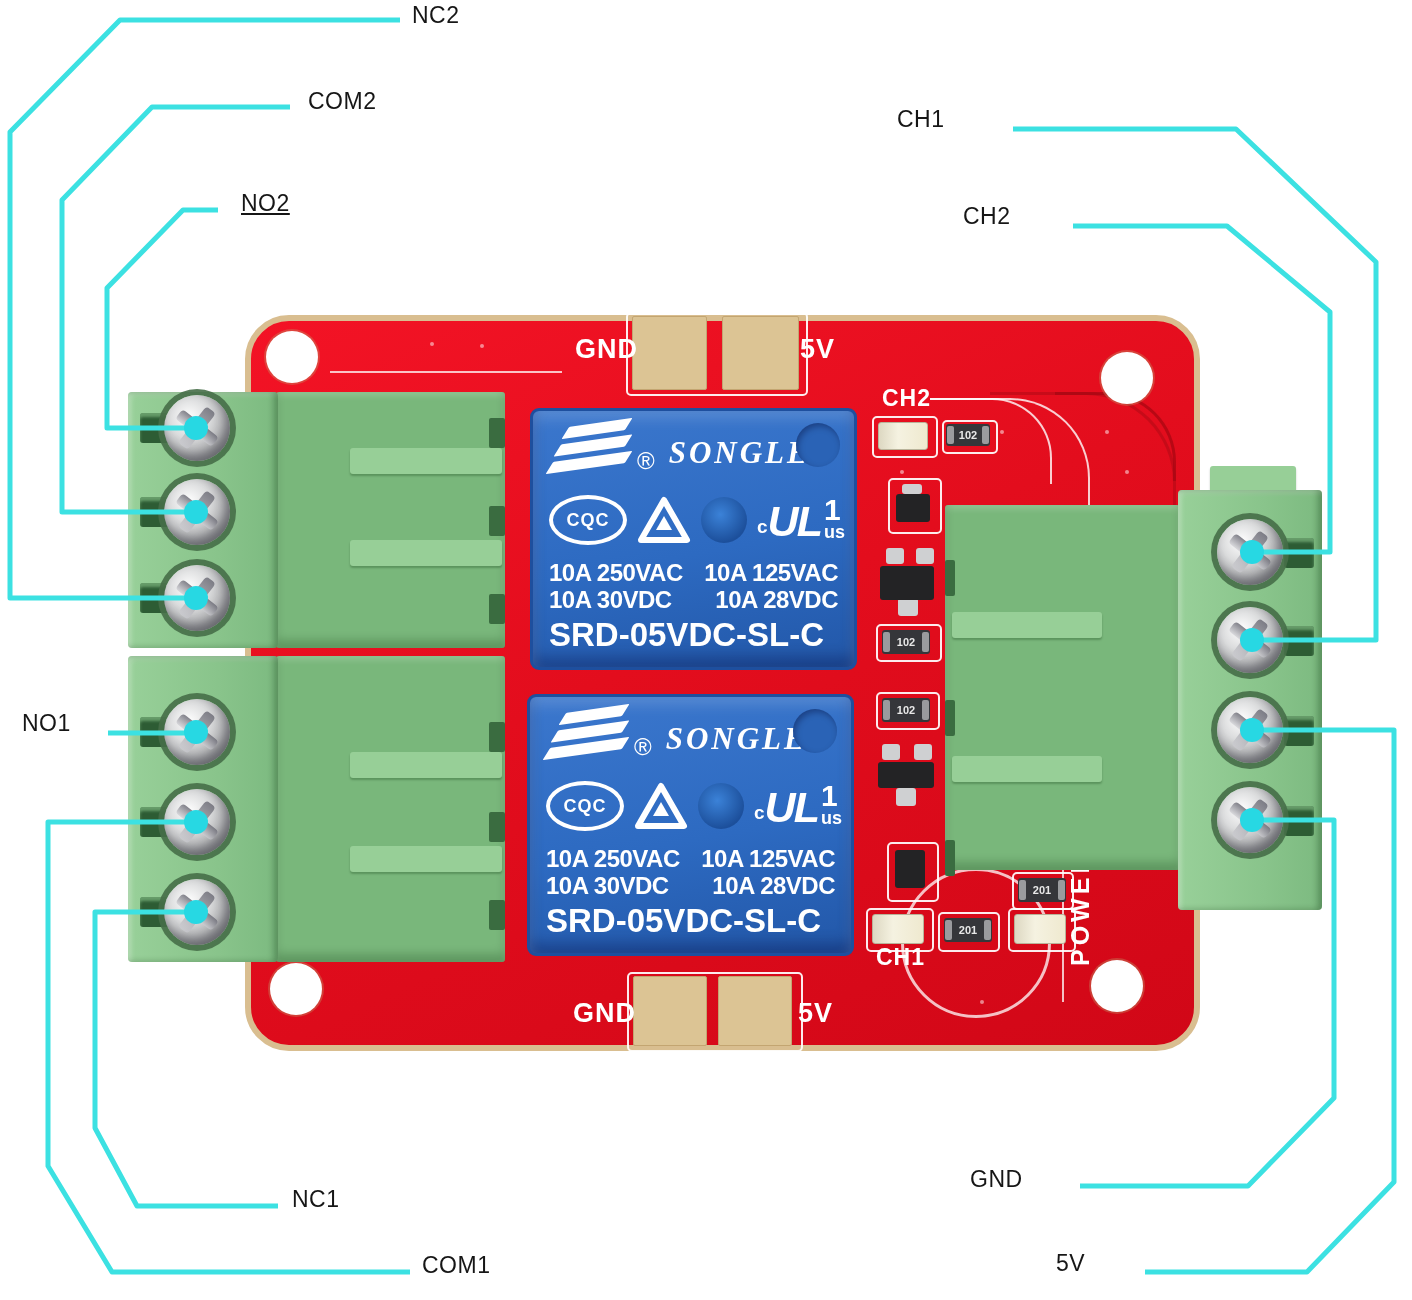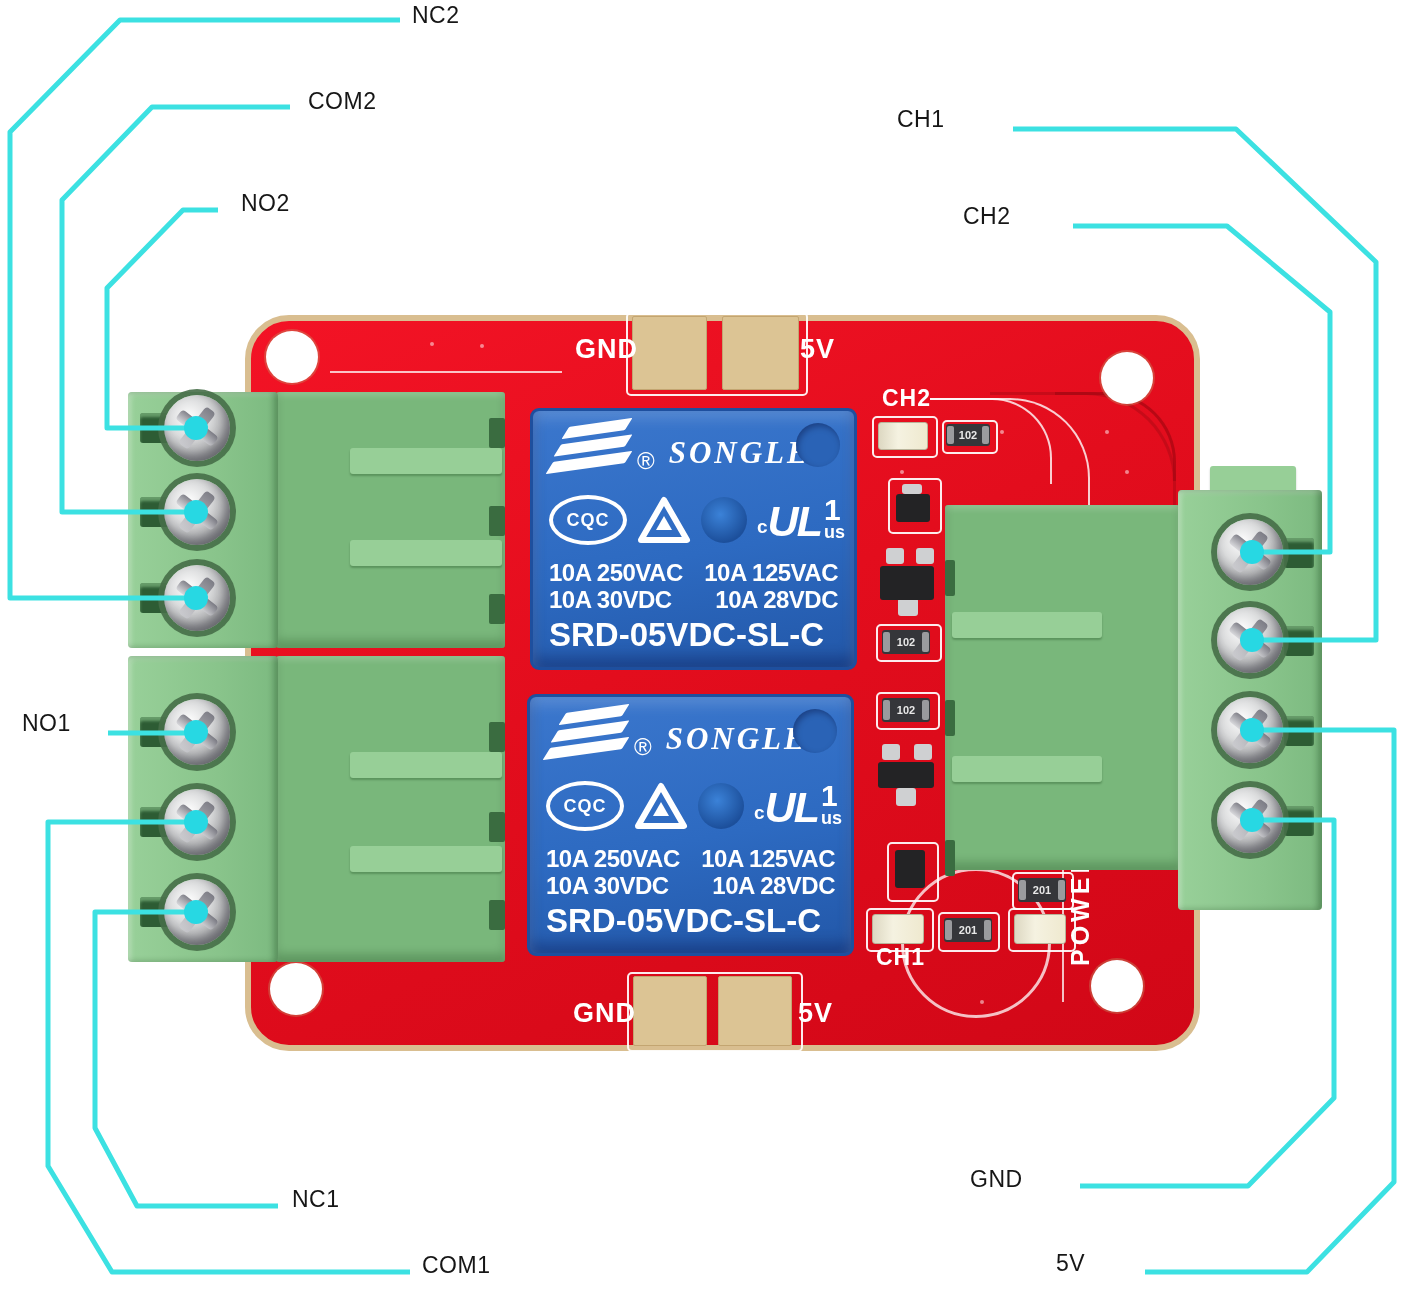--- a/index.html
+++ b/index.html
@@ -313,21 +313,21 @@
     <circle class="ann-dot" cx="196" cy="822" r="12"></circle>
     <circle class="ann-dot" cx="196" cy="912" r="12"></circle>
     <circle class="ann-dot" cx="1252" cy="552" r="12"></circle>
     <circle class="ann-dot" cx="1252" cy="640" r="12"></circle>
     <circle class="ann-dot" cx="1252" cy="730" r="12"></circle>
     <circle class="ann-dot" cx="1252" cy="820" r="12"></circle>
   </svg>
 
   <div class="pinlabel" style="left:412px;top:2px;">NC2</div>
   <div class="pinlabel" style="left:308px;top:88px;">COM2</div>
-  <div class="pinlabel" style="left:241px;top:190px;">NO2</div>
+  <div class="pinlabel" style="left:241px;top:190px;text-decoration:underline;">NO2</div>
   <div class="pinlabel" style="left:897px;top:106px;">CH1</div>
   <div class="pinlabel" style="left:963px;top:203px;">CH2</div>
   <div class="pinlabel" style="left:22px;top:710px;">NO1</div>
   <div class="pinlabel" style="left:292px;top:1186px;">NC1</div>
   <div class="pinlabel" style="left:422px;top:1252px;">COM1</div>
   <div class="pinlabel" style="left:970px;top:1166px;">GND</div>
   <div class="pinlabel" style="left:1056px;top:1250px;">5V</div>
 
 </div>
 

